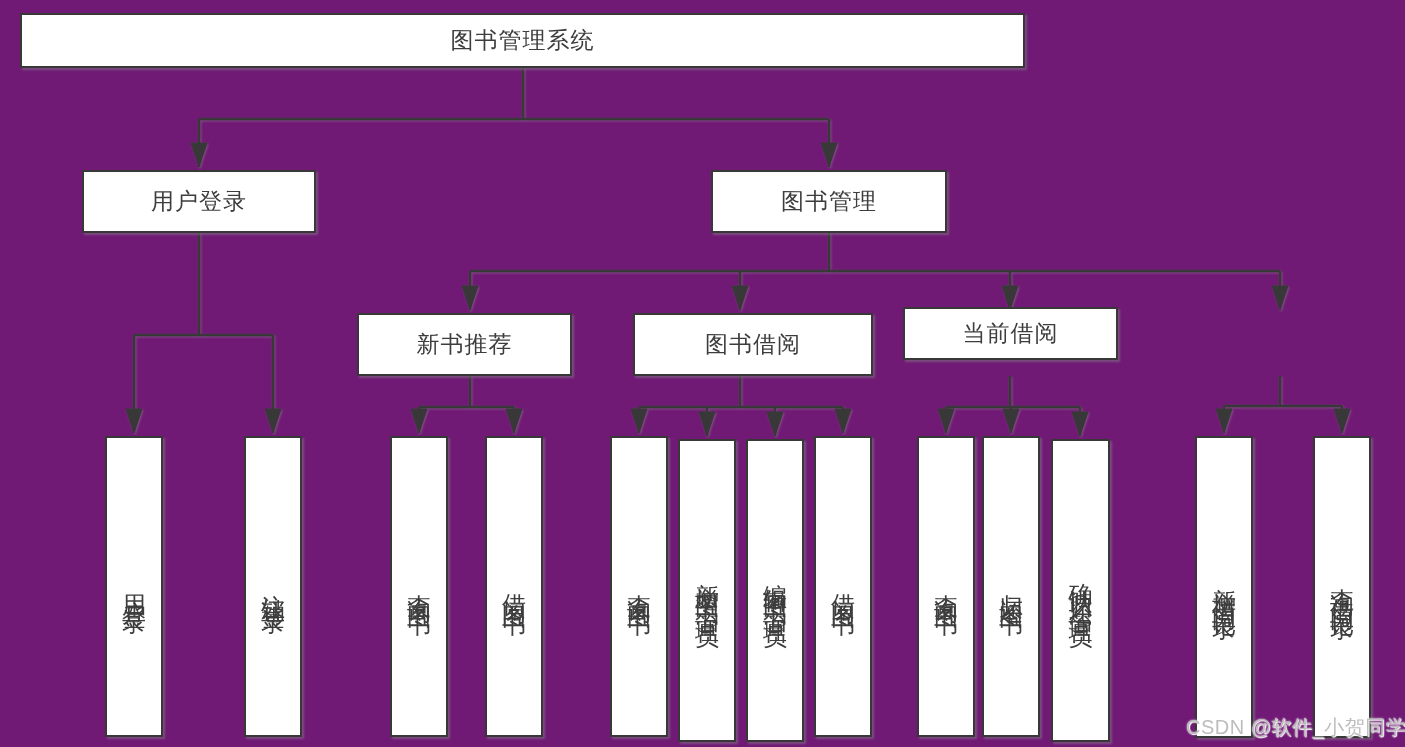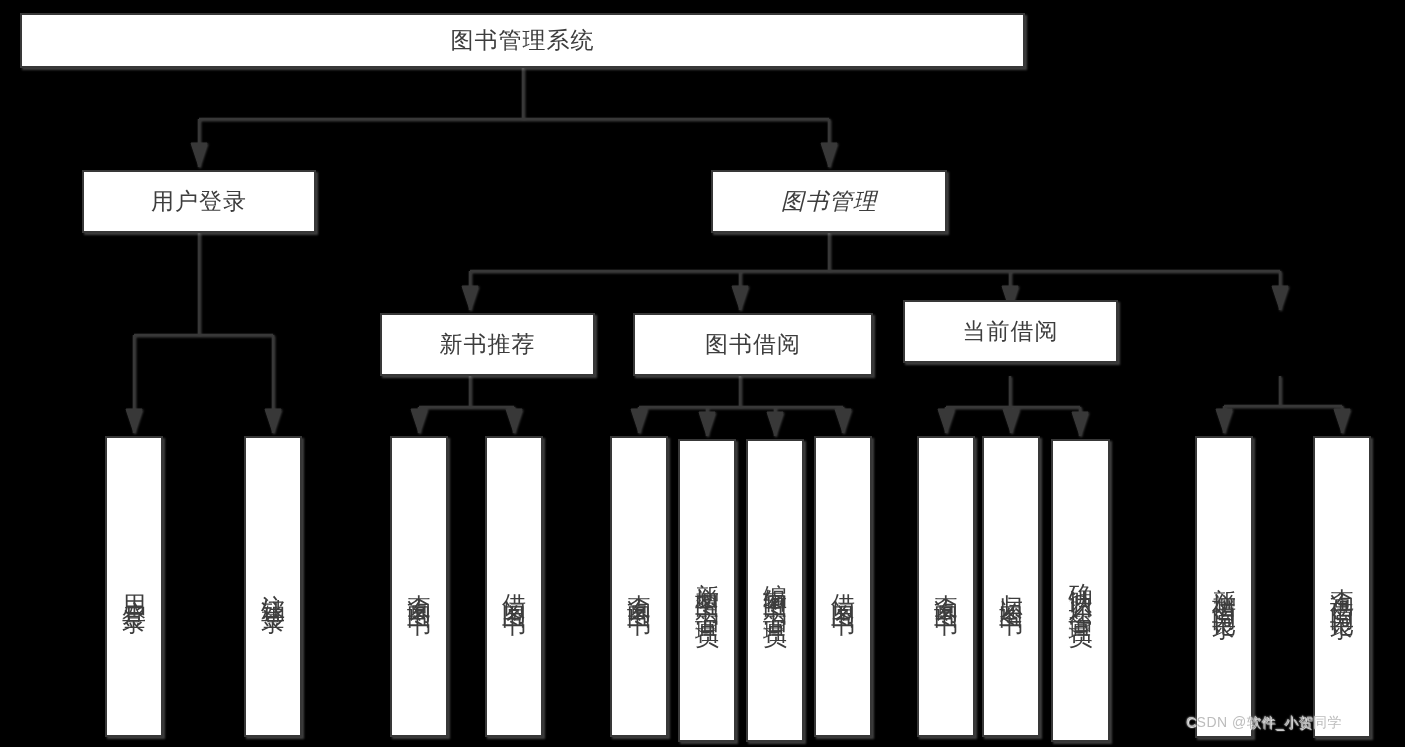--- a/index.html
+++ b/index.html
@@ -5,21 +5,21 @@
   html, body {
     margin: 0;
     padding: 0;
     background: #ffffff;
     font-family: "Liberation Sans", "DejaVu Sans", sans-serif;
   }
   .canvas {
     position: relative;
     width: 1405px;
     height: 747px;
-    background: #000000;
+    background: #701a75;
     overflow: hidden;
   }
   .connectors {
     position: absolute;
     left: 0;
     top: 0;
     width: 1405px;
     height: 747px;
     filter: drop-shadow(1.5px 1.5px 1px rgba(150,150,150,0.45));
   }
@@ -42,21 +42,21 @@
     text-orientation: mixed;
     font-size: 24px;
     letter-spacing: 6px;
     white-space: normal;
     line-height: 1;
   }
   .watermark {
     position: absolute;
     left: 1186px;
     top: 714px;
-    font-size: 14px;
+    font-size: 20px;
     color: #bdbdbd;
     text-shadow: 0 0 2px #ffffff, 1px 1px 1px #ffffff;
     letter-spacing: 0.5px;
     z-index: 20;
     white-space: nowrap;
   }
 </style>
 </head>
 <body>
 
@@ -108,25 +108,25 @@
       <path d="M1280 376 V406"></path>
       <path d="M1224 406 H1342"></path>
       <path d="M1224 406 V433" marker-end="url(#arr)"></path>
       <path d="M1342 406 V433" marker-end="url(#arr)"></path>
     </g>
   </svg>
 
   <div class="box" style="left:20px; top:13px; width:1005px; height:55px;">图书管理系统</div>
 
   <div class="box" style="left:82px; top:170px; width:234px; height:63px;">用户登录</div>
-  <div class="box" style="left:711px; top:170px; width:236px; height:63px;font-style:italic;">图书管理</div>
+  <div class="box" style="left:711px; top:170px; width:236px; height:63px;">图书管理</div>
 
-  <div class="box" style="left:380px; top:313px; width:215px; height:63px;">新书推荐</div>
+  <div class="box" style="left:357px; top:313px; width:215px; height:63px;">新书推荐</div>
   <div class="box" style="left:633px; top:313px; width:240px; height:63px;">图书借阅</div>
-  <div class="box" style="left:903px; top:300px; width:215px; height:63px;">当前借阅</div>
+  <div class="box" style="left:903px; top:307px; width:215px; height:53px;">当前借阅</div>
 
   <div class="box leaf" style="left:105px; top:436px; width:58px; height:301px;">用户登录</div>
   <div class="box leaf" style="left:244px; top:436px; width:58px; height:301px;">注销登录</div>
 
   <div class="box leaf" style="left:390px; top:436px; width:58px; height:301px;">查询图书</div>
   <div class="box leaf" style="left:485px; top:436px; width:58px; height:301px;">借阅图书</div>
 
   <div class="box leaf" style="left:610px; top:436px; width:58px; height:301px;">查询图书</div>
   <div class="box leaf" style="left:678px; top:439px; width:58px; height:303px;">新增图书（管理员）</div>
   <div class="box leaf" style="left:746px; top:439px; width:58px; height:303px;">编辑图书（管理员）</div>

